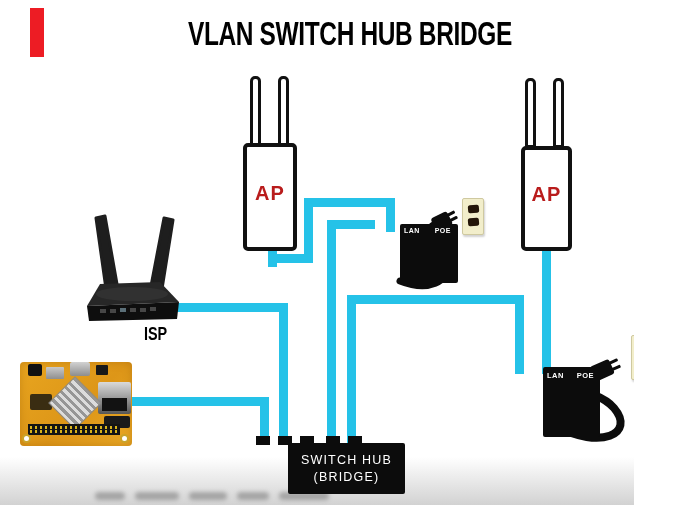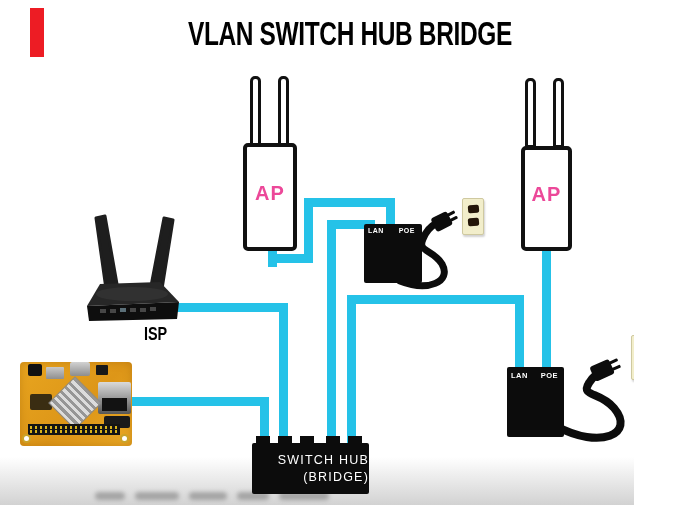--- a/index.html
+++ b/index.html
@@ -9,29 +9,29 @@
   
   #title-row{left:0;top:12px;width:699px;height:42px;display:flex;align-items:center;justify-content:center;}
   #title-row .t{display:inline-block;transform:scaleX(.72);font-size:34px;font-weight:800;
                 letter-spacing:-.5px;color:#000;white-space:nowrap;}
   
   .red-marker{background:#ed1c24;}
   
   .antenna{background:#fff;border:3px solid #111;border-radius:5px 5px 2px 2px;box-sizing:border-box;}
   .ap-body{background:#fff;border:4px solid #111;border-radius:5px;box-sizing:border-box;
            display:flex;align-items:center;justify-content:center;}
-  .ap-body span{font-size:20px;font-weight:bold;letter-spacing:1px;color:#ec4899;transform:translateY(-4px);}
+  .ap-body span{font-size:20px;font-weight:bold;letter-spacing:1px;color:#b91c1c;transform:translateY(-4px);}
   
   .cable{position:absolute;background:#25c2e8;}
   
-  .blackbox{position:absolute;background:#0c0c0c;border-radius:2px;}
+  .blackbox{position:absolute;background:#0c0c0c;border-radius:2px;margin-left:36px;}
   .port-label{position:absolute;color:#fff;font-size:7.5px;font-weight:bold;letter-spacing:.5px;}
   
   .tab{position:absolute;background:#0c0c0c;}
-  #switch-box{display:flex;flex-direction:column;align-items:flex-end;justify-content:center;gap:3px;}
+  #switch-box{display:flex;flex-direction:column;align-items:center;justify-content:center;gap:3px;}
   #switch-box div{color:#fff;font-size:12.5px;letter-spacing:1.2px;white-space:nowrap;}
   
   .outlet{position:absolute;background:#f2eecb;border:1px solid #cfc9a0;border-radius:2px;
           box-shadow:1px 2px 2px rgba(0,0,0,.18);box-sizing:border-box;}
   .slot{position:absolute;background:#241609;border-radius:2px;transform:rotate(-5deg);}
   
   #isp-label{display:flex;justify-content:flex-end;}
   #isp-label .t{display:inline-block;transform:scaleX(.8);font-size:18px;font-weight:800;color:#000;}
   
   #board{background:linear-gradient(135deg,#e8a51f 0%,#dd9618 55%,#e8a724 100%);

